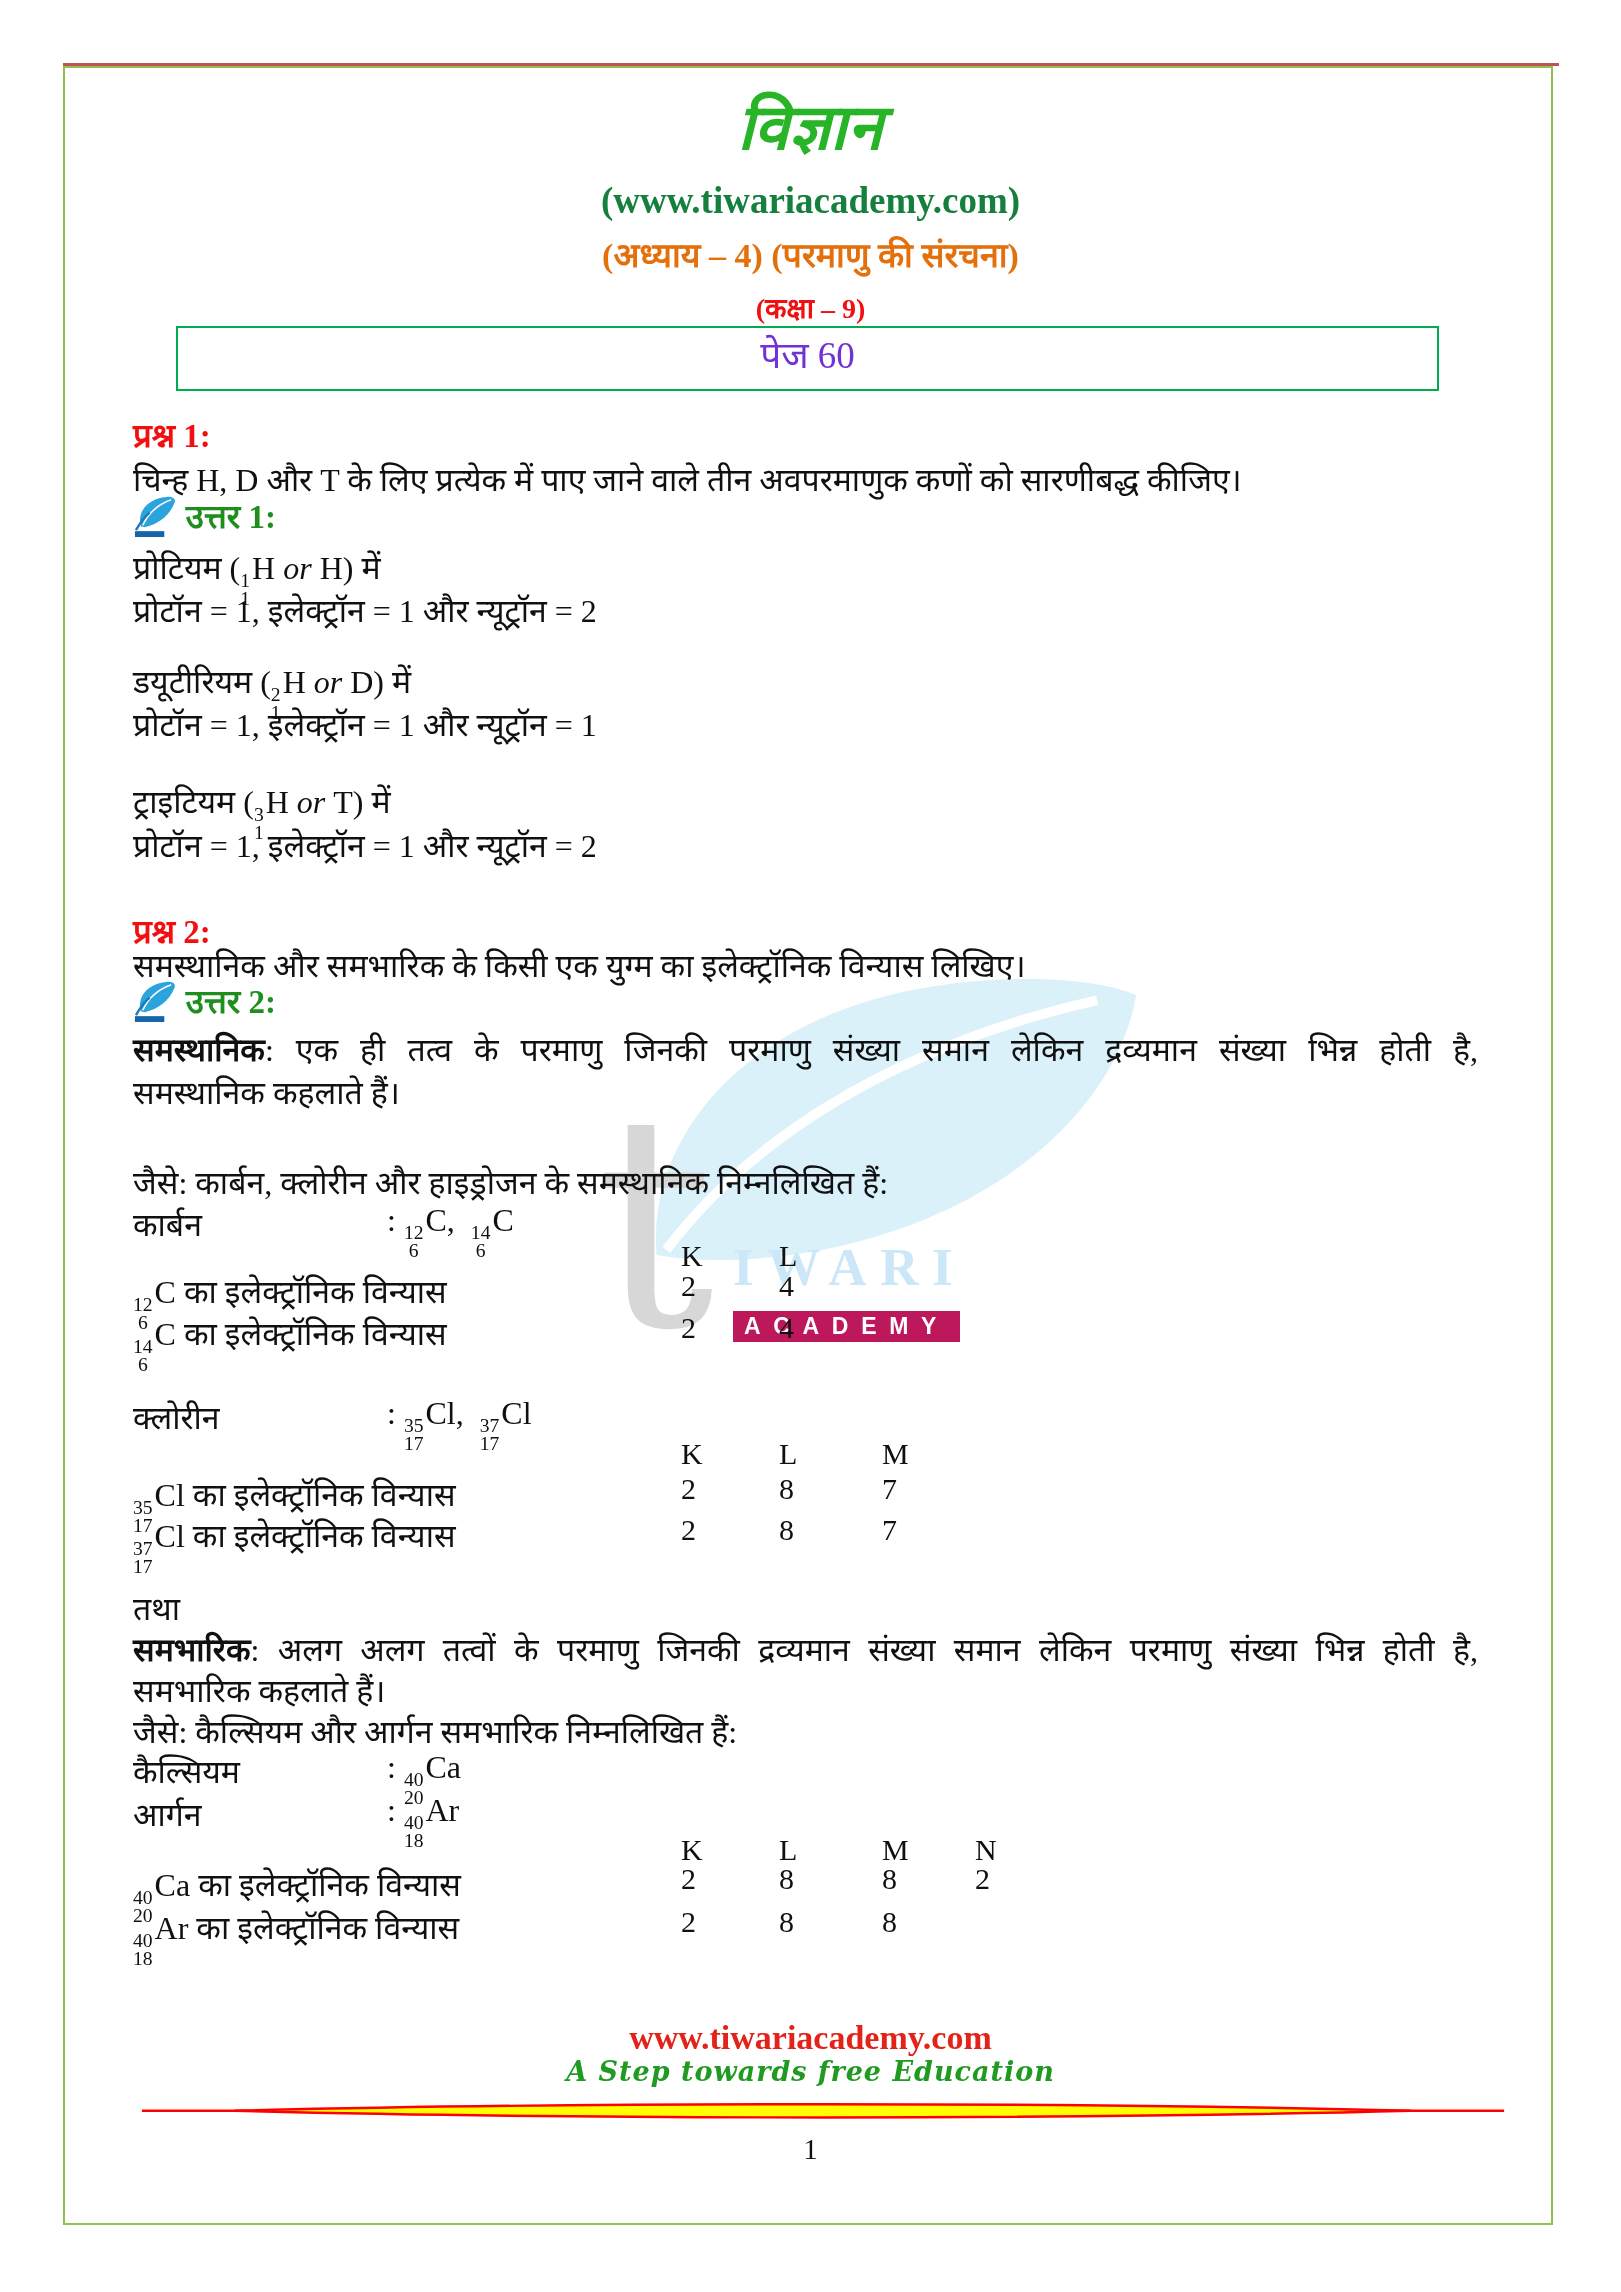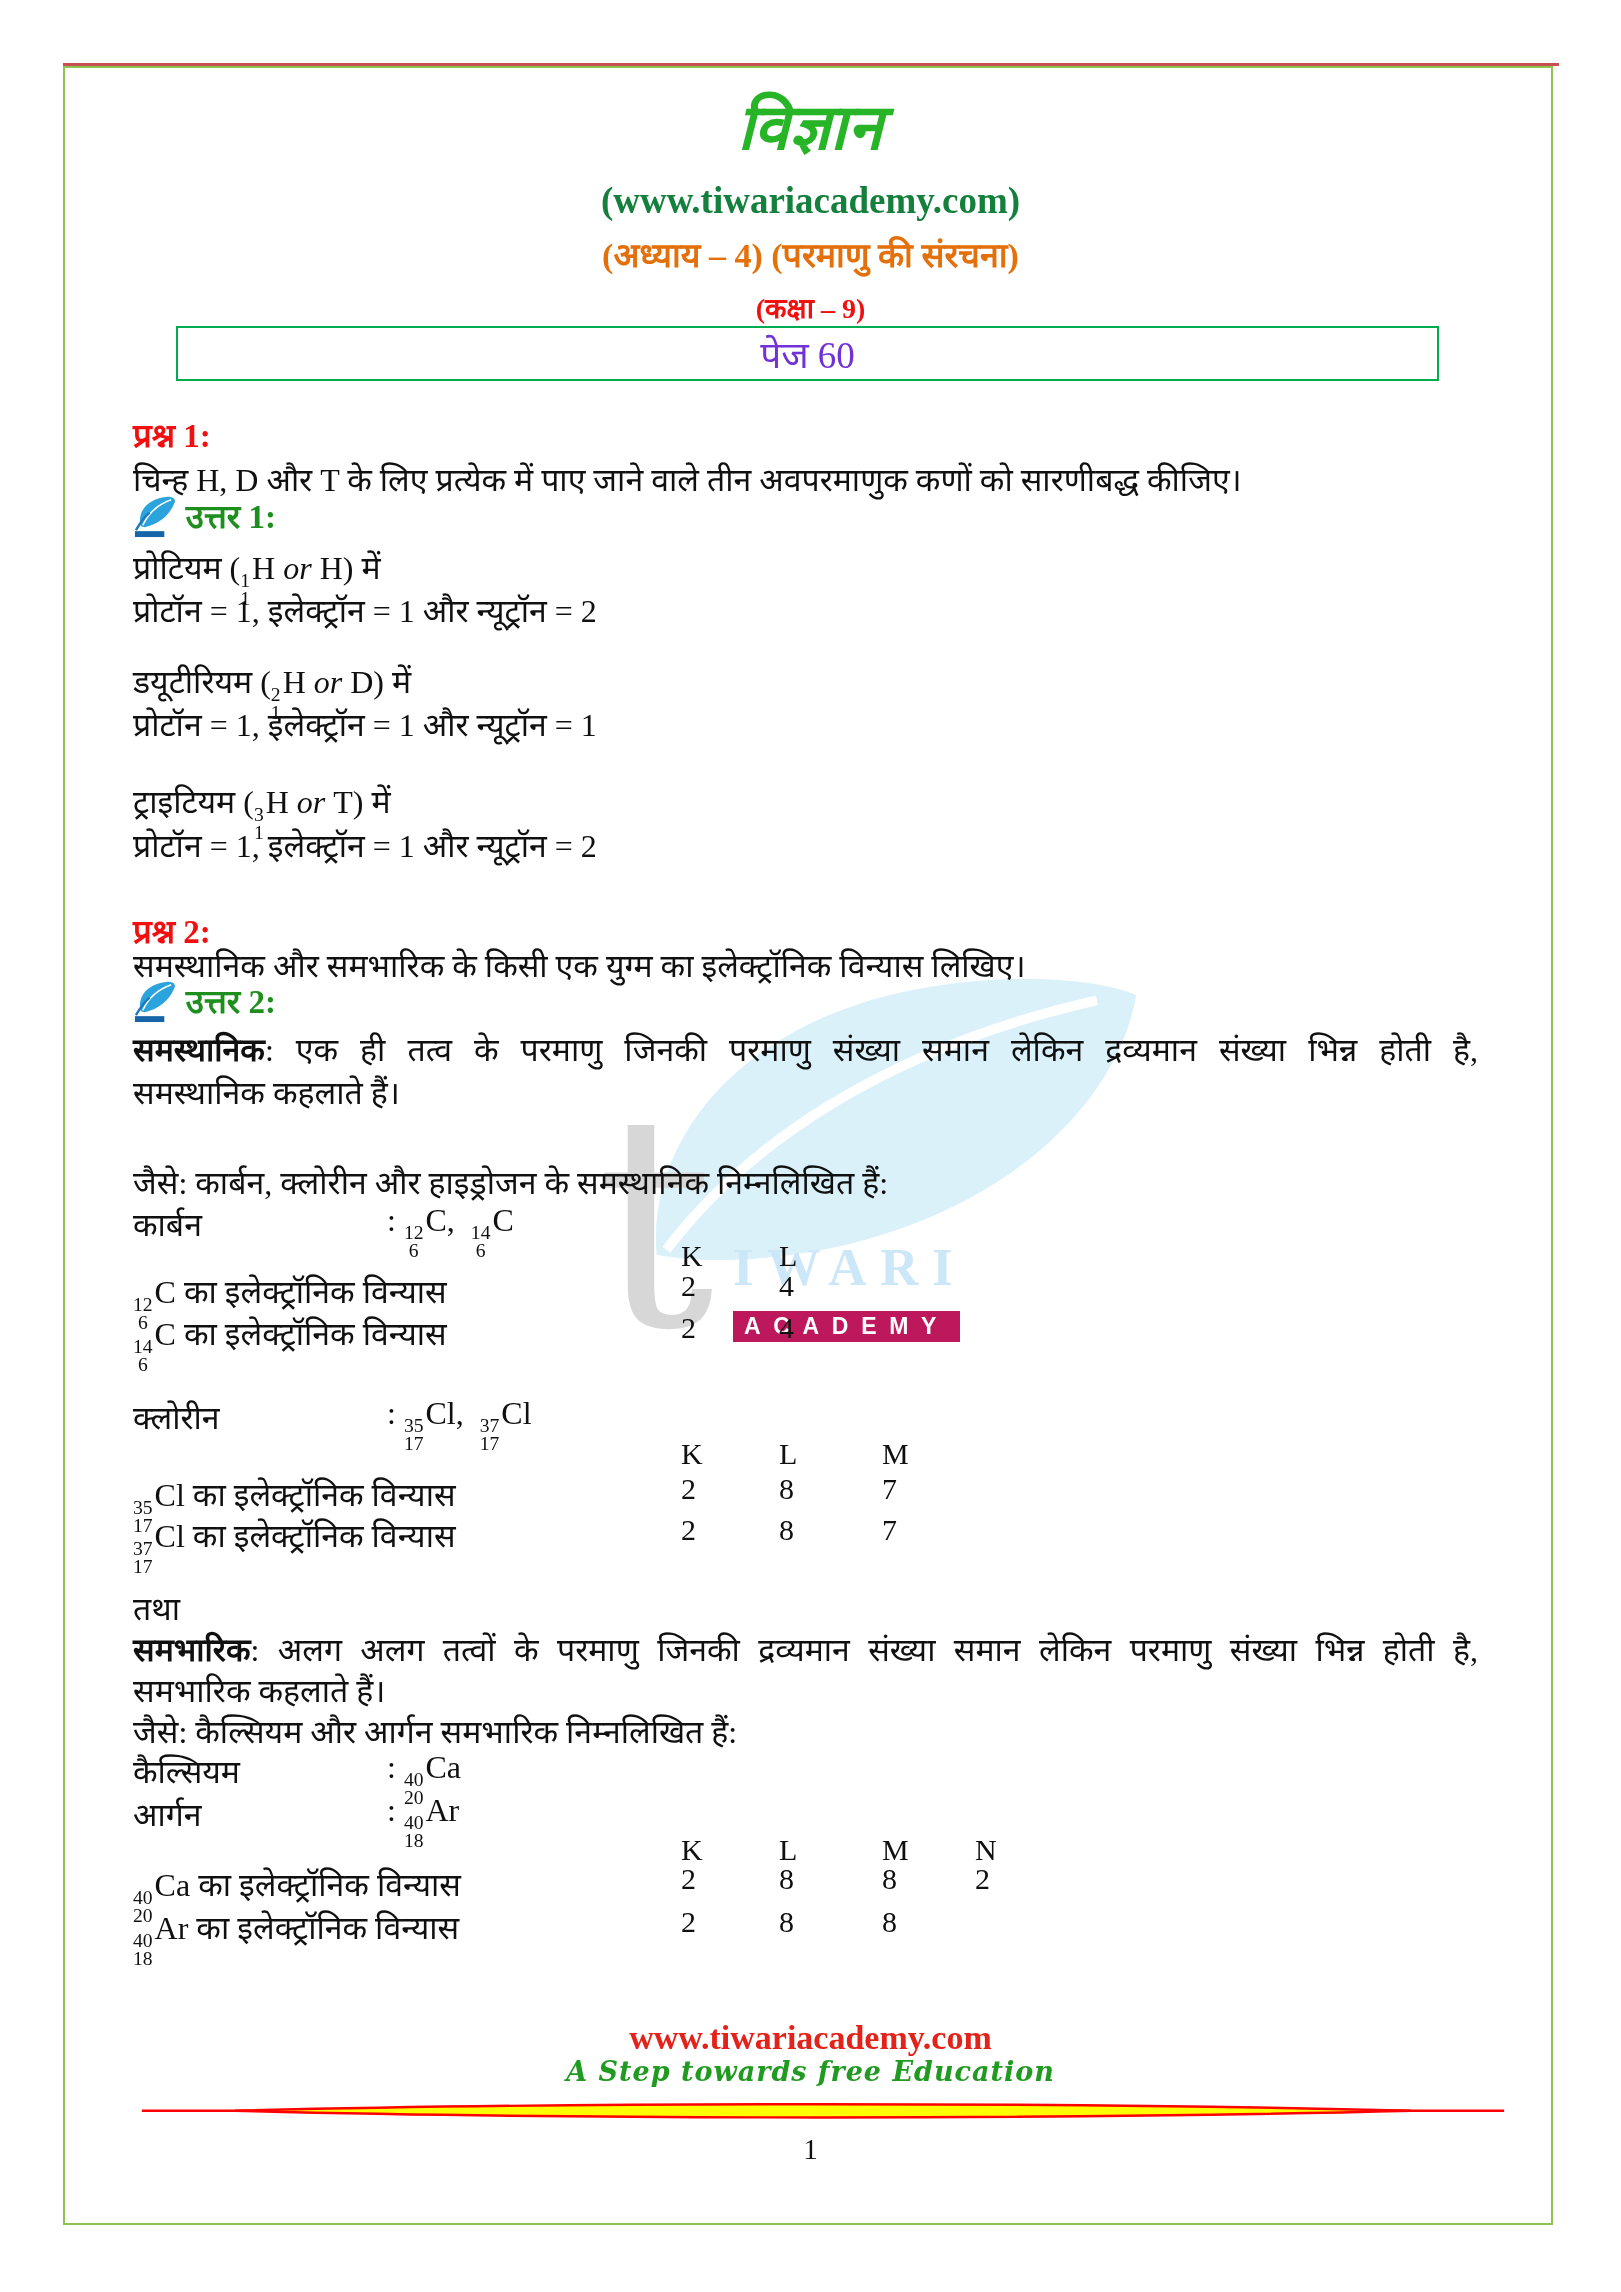--- a/index.html
+++ b/index.html
@@ -15,21 +15,21 @@
   
   .frame-red-top { position:absolute; left:63px; top:63px; width:1496px; height:2.9px; background:#C65050; }
   .frame { position:absolute; left:63px; top:66px; width:1490px; height:2159px; border:2.9px solid #8FC350; box-sizing:border-box; }
 
   
   .title-main { font-size:63px; font-weight:bold; font-style:italic; color:#27B427; letter-spacing:1px; }
   .site-line { font-size:37px; font-weight:bold; color:#15803d; }
   .chapter-line { font-size:34px; font-weight:bold; color:#E4700C; }
   .class-line { font-size:28px; font-weight:bold; color:#F01010; }
   .page-box {
-    position:absolute; left:176px; top:326px; width:1263px; height:55px;
+    position:absolute; left:176px; top:326px; width:1263px; height:65px;
     border:2.9px solid #00AC50; box-sizing:border-box; text-align:center;
     font-size:37px; line-height:55px; color:#7133D6;
   }
 
   .q-heading { font-size:33px; font-weight:bold; color:#F10F0F; }
   .a-heading { font-size:33px; font-weight:bold; color:#1E8F1E; }
   .ans-icon { display:inline-block; vertical-align:-9.8px; margin-right:7.8px; }
 
   .iso-stack { display:inline-flex; flex-direction:column; align-items:center;
                font-size:19.6px; line-height:0.95; vertical-align:-7.8px; margin-right:2px; }

